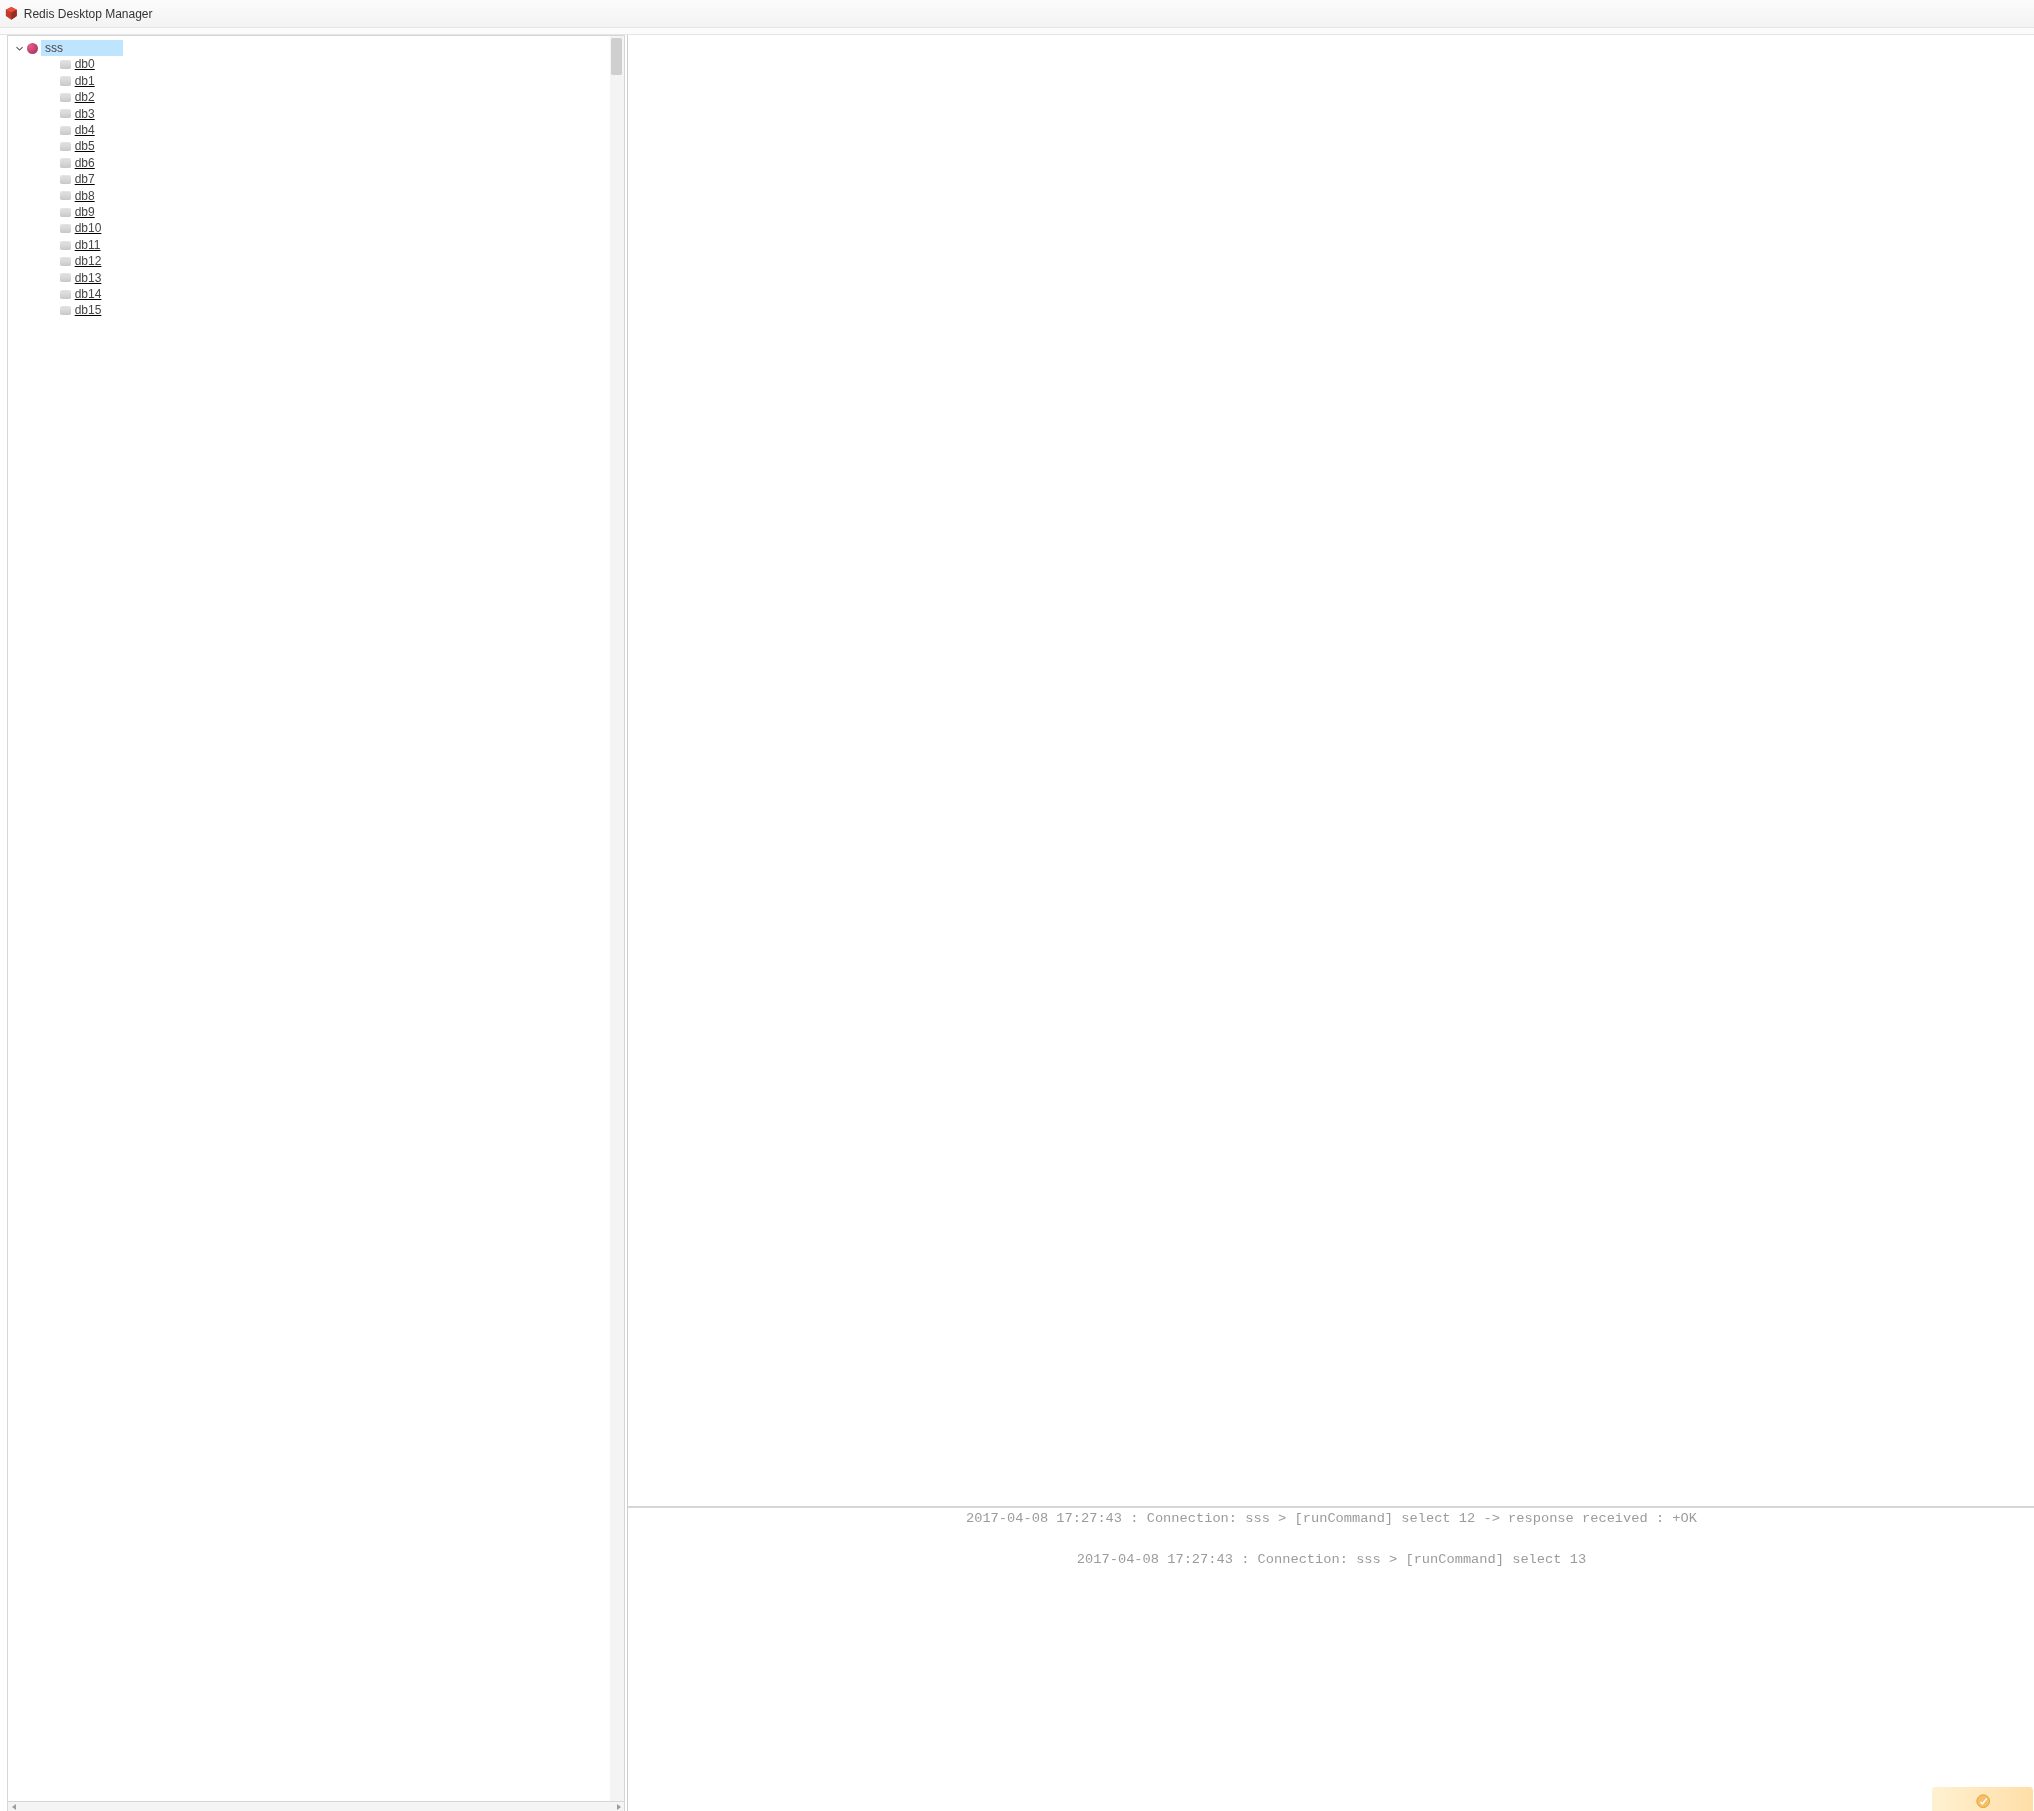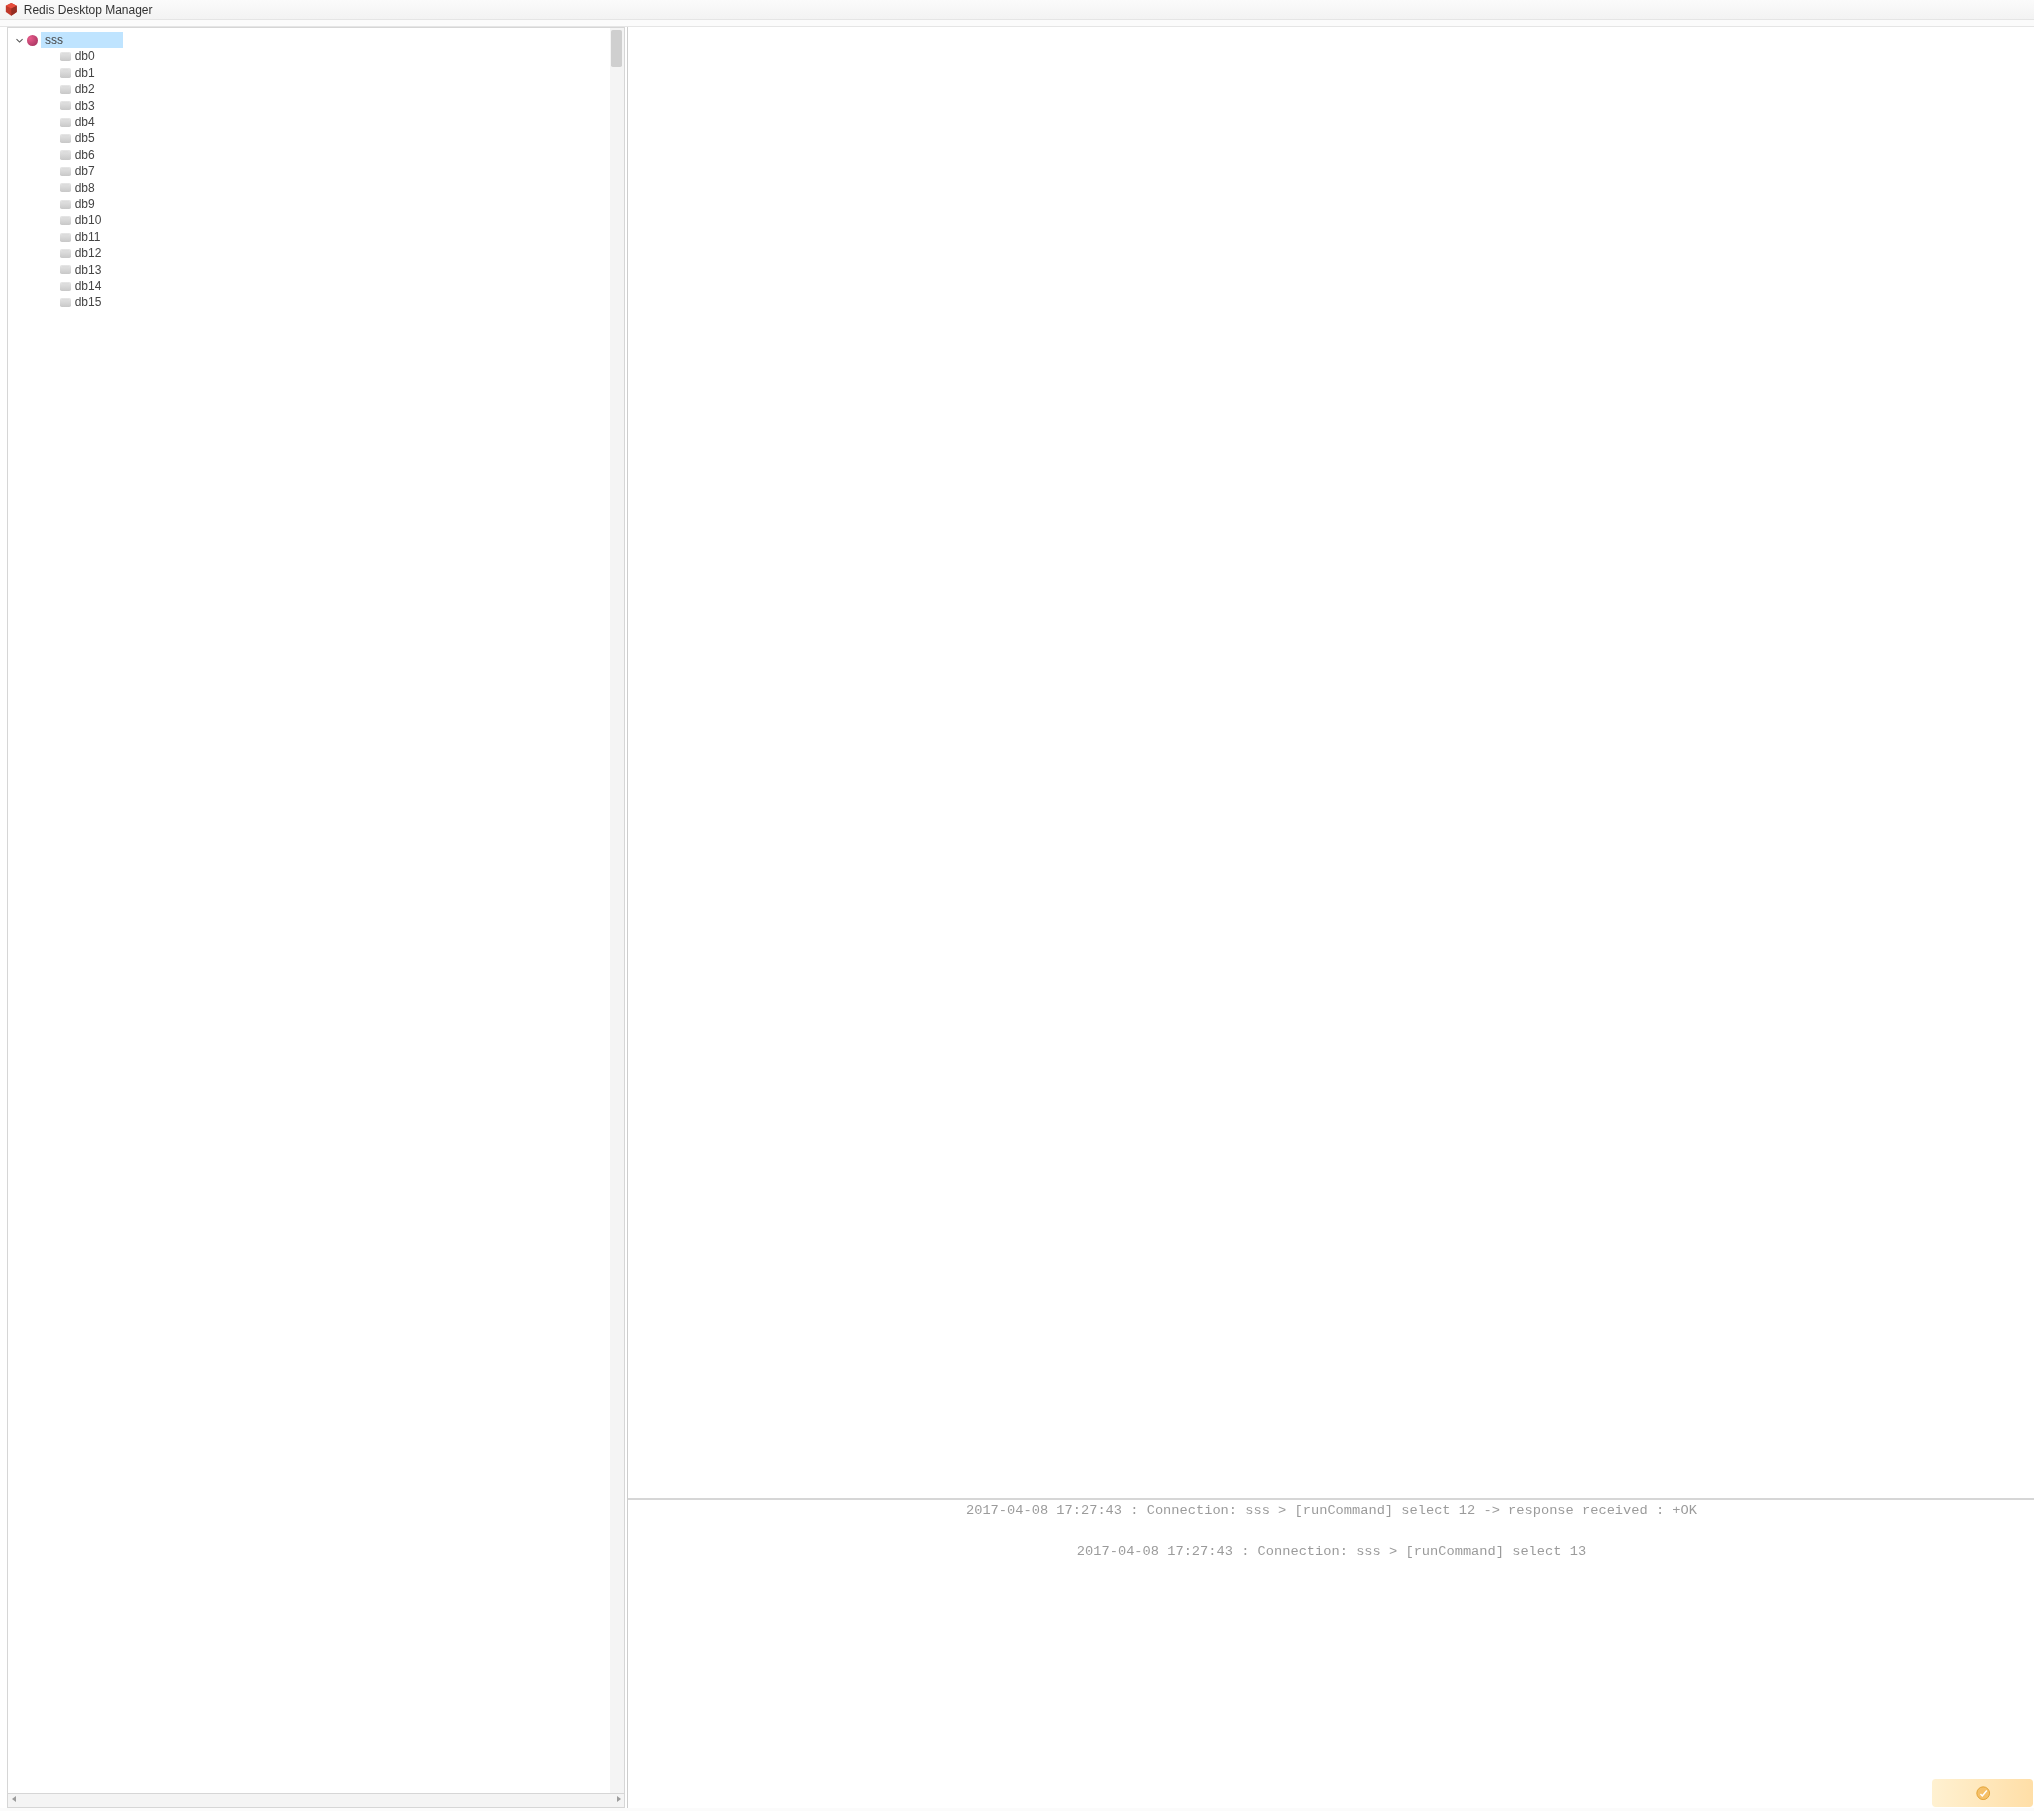--- a/index.html
+++ b/index.html
@@ -12,21 +12,21 @@
       font-size: 11px;
       background: #fbfbfb;
       overflow: hidden;
       width: 2035px;
       height: 1812px;
       position: relative;
     }
     
     
     .titlebar {
-      height: 20px;
+      height: 28px;
       display: flex;
       align-items: center;
       padding-left: 3.7px;
       background: linear-gradient(#fbfbfb, #f3f3f3);
       border-bottom: 0.9px solid #e5e5e5;
     }
     .titlebar-icon {
       width: 14.6px;
       height: 14.6px;
       margin-right: 5.5px;
@@ -75,20 +75,21 @@
       display: flex;
       align-items: center;
       padding: 0 1.8px;
       cursor: pointer;
     }
     .node.root {
       padding-left: 1.8px;
     }
     .node.child {
       padding-left: 48px;
+      text-decoration: underline;
     }
     .expand-icon {
       width: 11px;
       height: 11px;
       margin-right: 1.8px;
       display: inline-flex;
       align-items: center;
       justify-content: center;
       flex-shrink: 0;
     }

